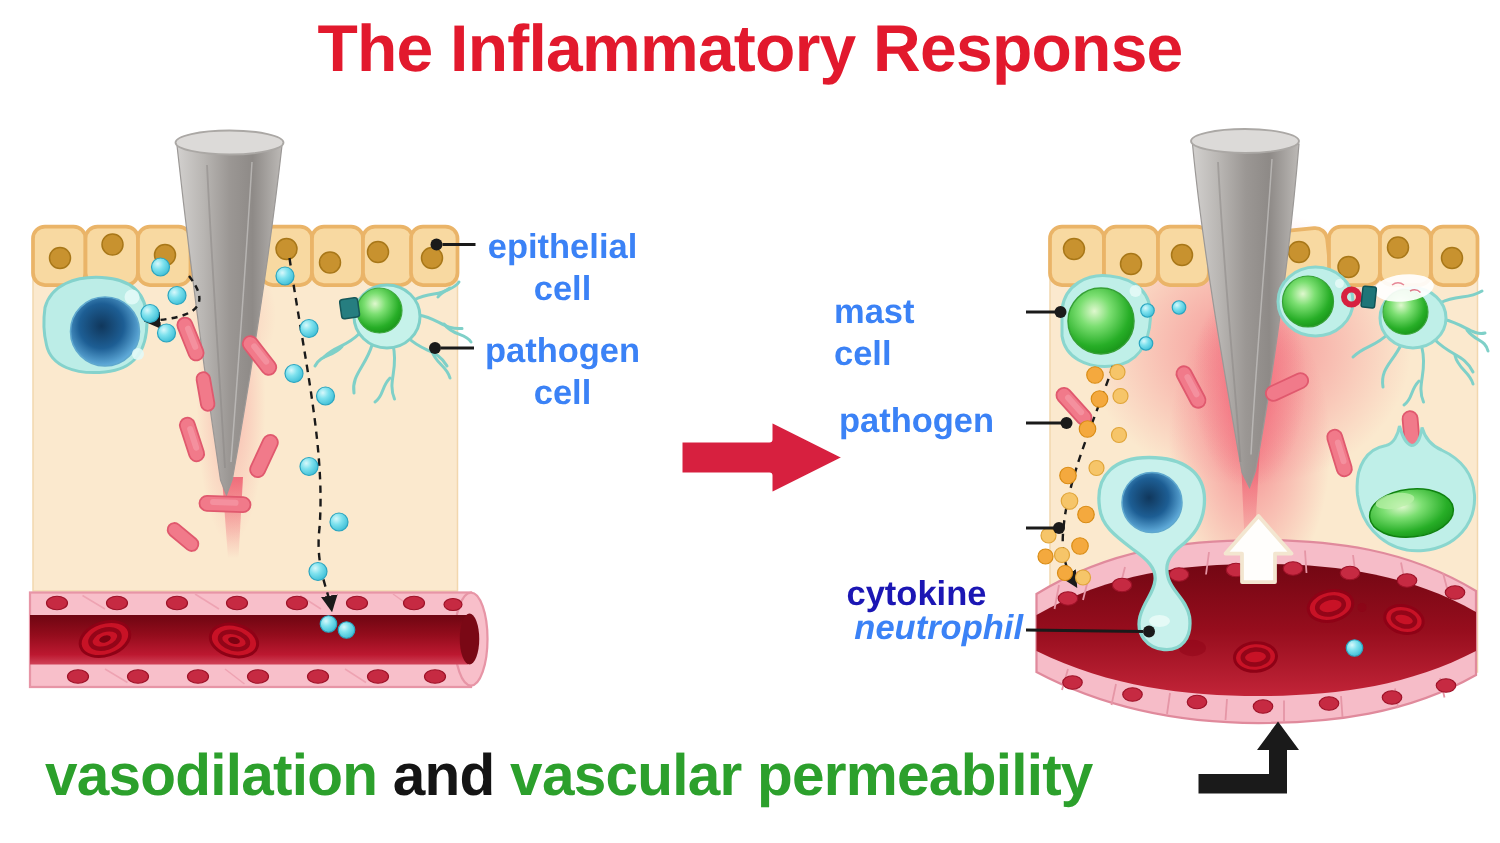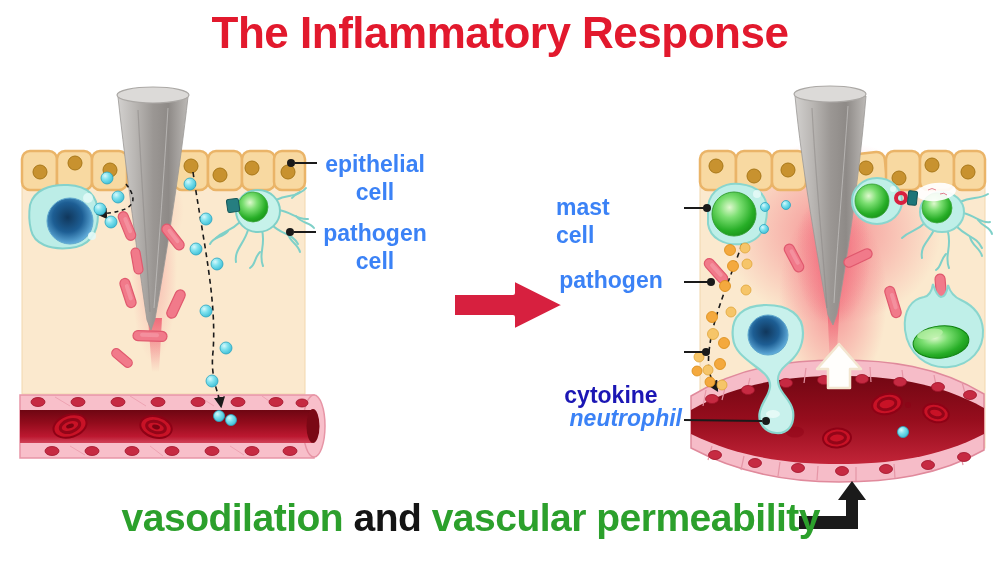--- a/index.html
+++ b/index.html
@@ -8,21 +8,21 @@
   .stage svg{position:absolute;left:0;top:0;}
   .title{position:absolute;left:0;top:8px;width:1000px;text-align:center;
          font-size:44px;font-weight:700;color:#E2192D;letter-spacing:-0.5px;}
   .lbl{position:absolute;font-weight:700;color:#3b82f6;font-size:23px;line-height:28px;}
   #lbl-epithelial{left:320px;top:150px;width:110px;text-align:center;}
   #lbl-dendritic{left:320px;top:219px;width:110px;text-align:center;}
   #lbl-mast{left:556px;top:193px;width:126px;}
   #lbl-pathogen{left:540px;top:266px;width:142px;text-align:center;}
   #lbl-cytokine{left:540px;top:337px;width:142px;text-align:center;color:#1B16B4;margin-top:44px;}
   #lbl-neutrophil{left:528px;top:404px;width:154px;text-align:right;font-style:italic;}
-  .caption{position:absolute;left:30px;top:496px;width:790px;text-align:right;
+  .caption{position:absolute;left:30px;top:496px;width:790px;text-align:left;
            font-size:39px;font-weight:700;letter-spacing:-0.5px;}
   .caption .green{color:#2CA02C;}
   .caption .dark{color:#141414;}
 </style>
 </head>
 <body>
 
 <div class="stage">
 
 <svg width="1000" height="562" viewBox="0 0 1000 562">

